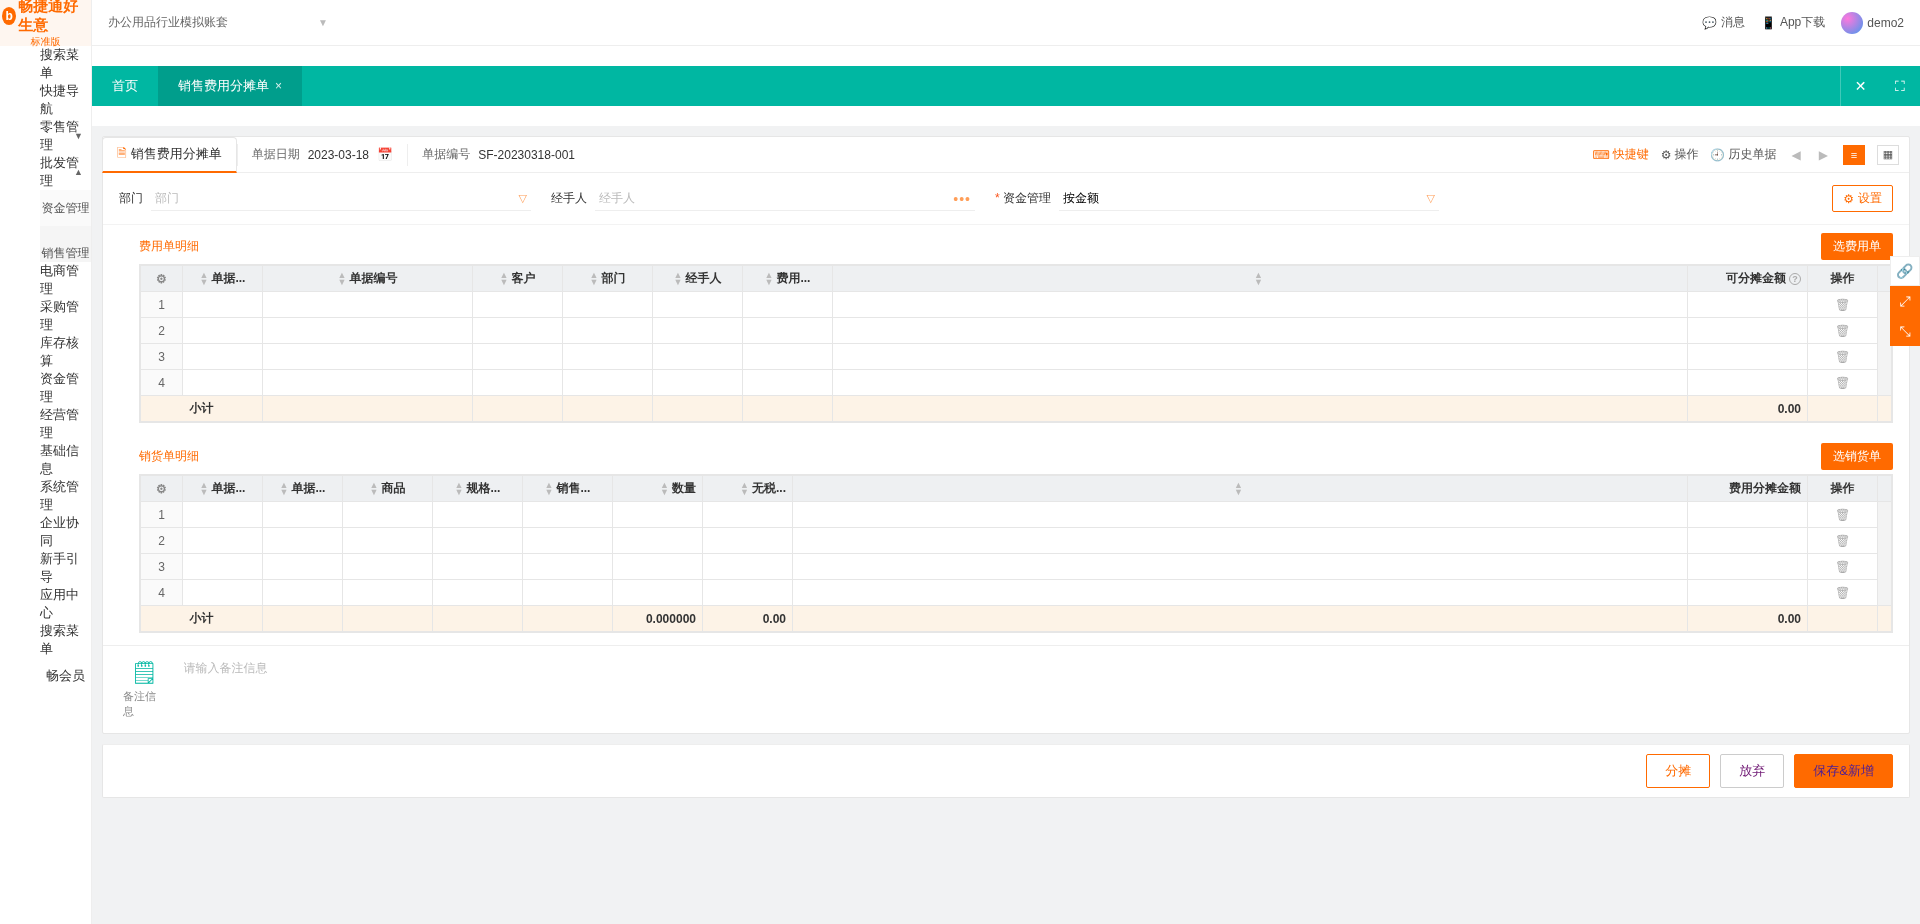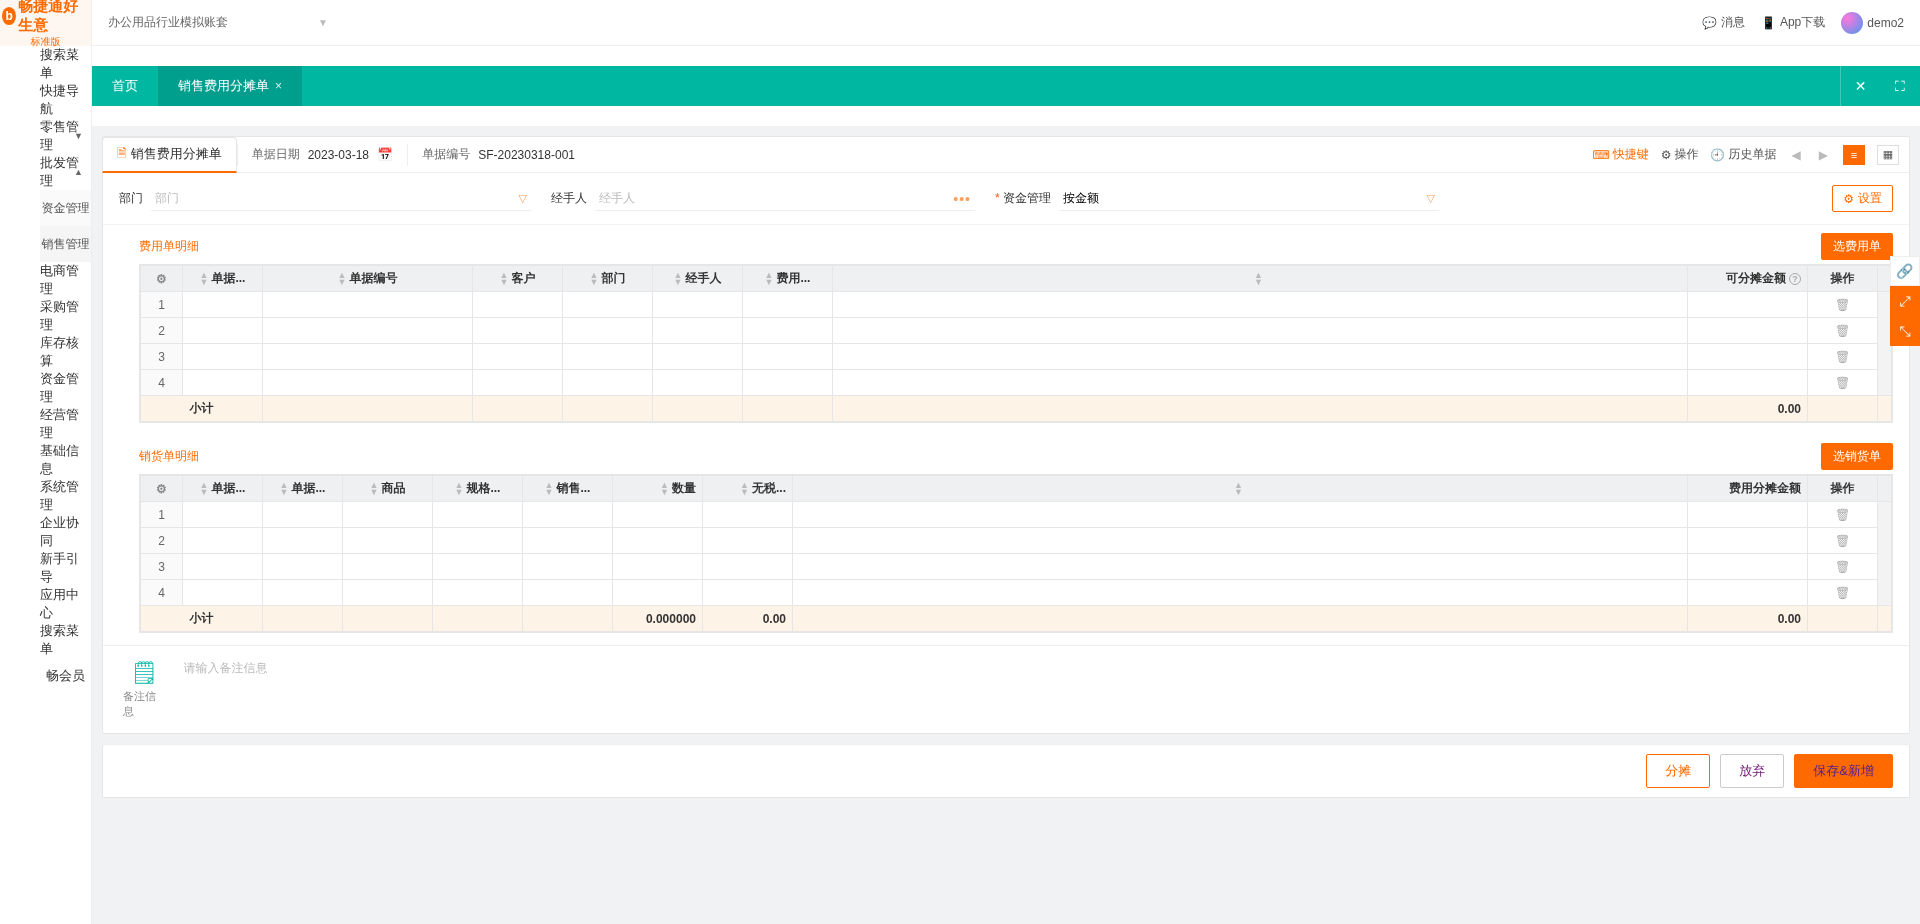--- a/index.html
+++ b/index.html
@@ -9,21 +9,21 @@
   
   .sidebar { width: 92px; background: #fff; border-right: 1px solid #eee; display: flex; flex-direction: column; }
   .logo-box { height: 46px; background:#fef6f0; display:flex; flex-direction:column; align-items:center; justify-content:center; padding:2px; }
   .logo-top { display:flex; align-items:center; gap:2px; }
   .logo-b { width:18px; height:18px; background:#ff6a00; border-radius:50%; display:inline-flex; align-items:center; justify-content:center; color:#fff; font-weight:bold; font-size:12px;}
   .logo-text { font-size:15px; color:#ff6a00; font-weight:bold;}
   .logo-sub { font-size:10px; color:#ff6a00; }
   .nav { flex:1; overflow:auto; }
   .nav-item { height:36px; display:flex; align-items:center; justify-content:center; gap:4px; cursor:pointer; font-size:13px; color:#333; position:relative;margin-left:40px;}
   .nav-item.sub { font-size:12px; color:#555; background:#fafafa;}
-  .nav-item.active-sub { background:#f5f5f5;}
+  .nav-item.active-sub { background:#f5f5f5;align-items:flex-end;}
   .nav-caret { font-size:9px; color:#666; position:absolute; right:8px;}
 
   
   .main { flex:1; display:flex; flex-direction:column; min-width:0;gap:20px;}
 
   
   .topbar { height:46px; background:#fff; display:flex; align-items:center; padding:0 16px; border-bottom:1px solid #eee; gap:16px;}
   .account-sel { color:#666; font-size:12px; flex:0 0 auto; display:flex; align-items:center; gap:90px;}
   .account-sel .chev { color:#bbb; font-size:10px;}
   .top-spacer { flex:1; }

